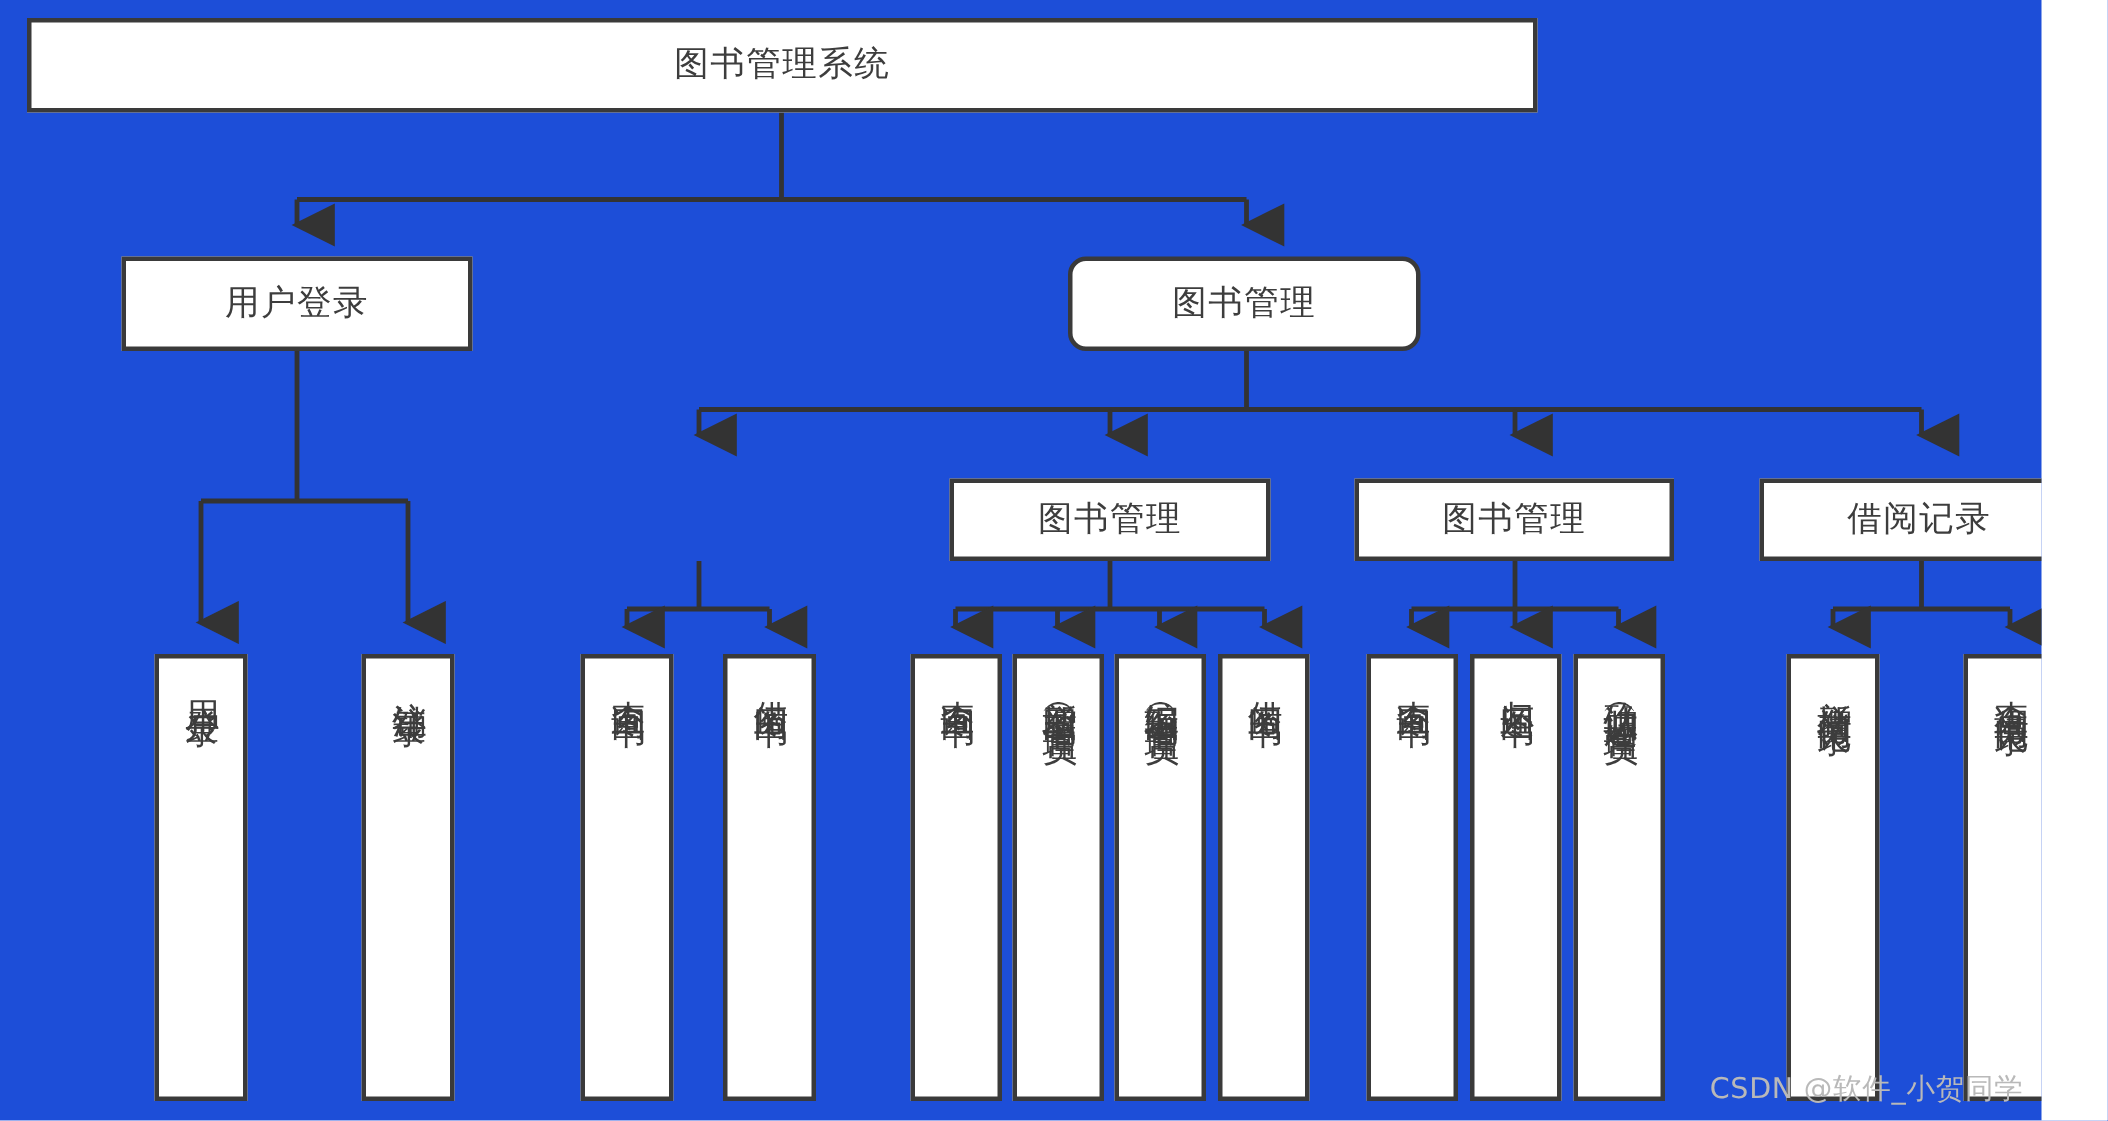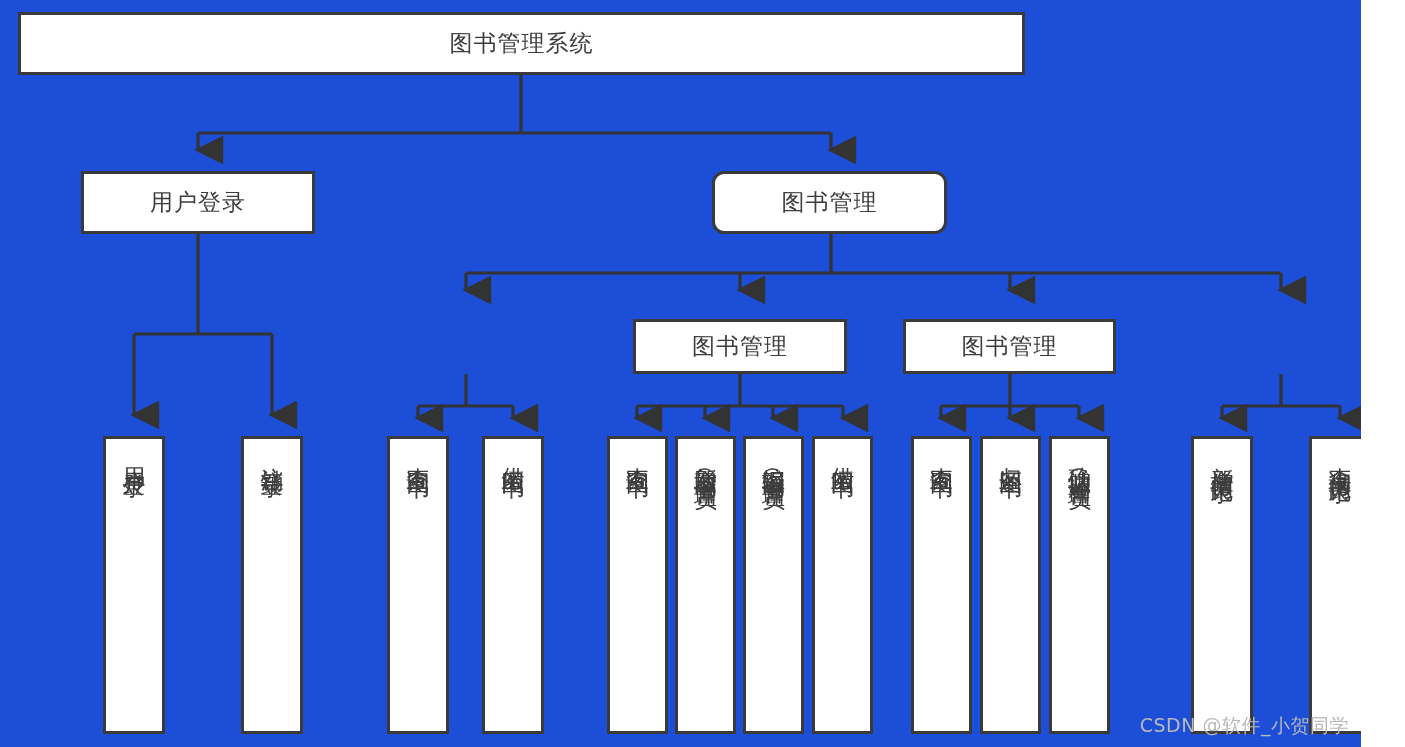--- a/index.html
+++ b/index.html
@@ -131,20 +131,23 @@
   <div class="node" style="left:712px; top:171px; width:235px; height:63px;border-radius:12px;">
     <span class="node-label">图书管理</span>
   </div>
 
   <div class="node" style="left:633px; top:319px; width:214px; height:55px;">
     <span class="node-label">图书管理</span>
   </div>
   <div class="node" style="left:903px; top:319px; width:213px; height:55px;">
     <span class="node-label">图书管理</span>
   </div>
+  <div class="node" style="left:1173px; top:319px; width:213px; height:55px;">
+    <span class="node-label">借阅记录</span>
+  </div>
 
   <div class="node leaf" style="left:103px; top:436px; width:62px; height:298px;">
     <span class="node-label">用户登录</span>
   </div>
   <div class="node leaf" style="left:241px; top:436px; width:62px; height:298px;">
     <span class="node-label">注销登录</span>
   </div>
 
   <div class="node leaf" style="left:387px; top:436px; width:62px; height:298px;">
     <span class="node-label">查询图书</span>

